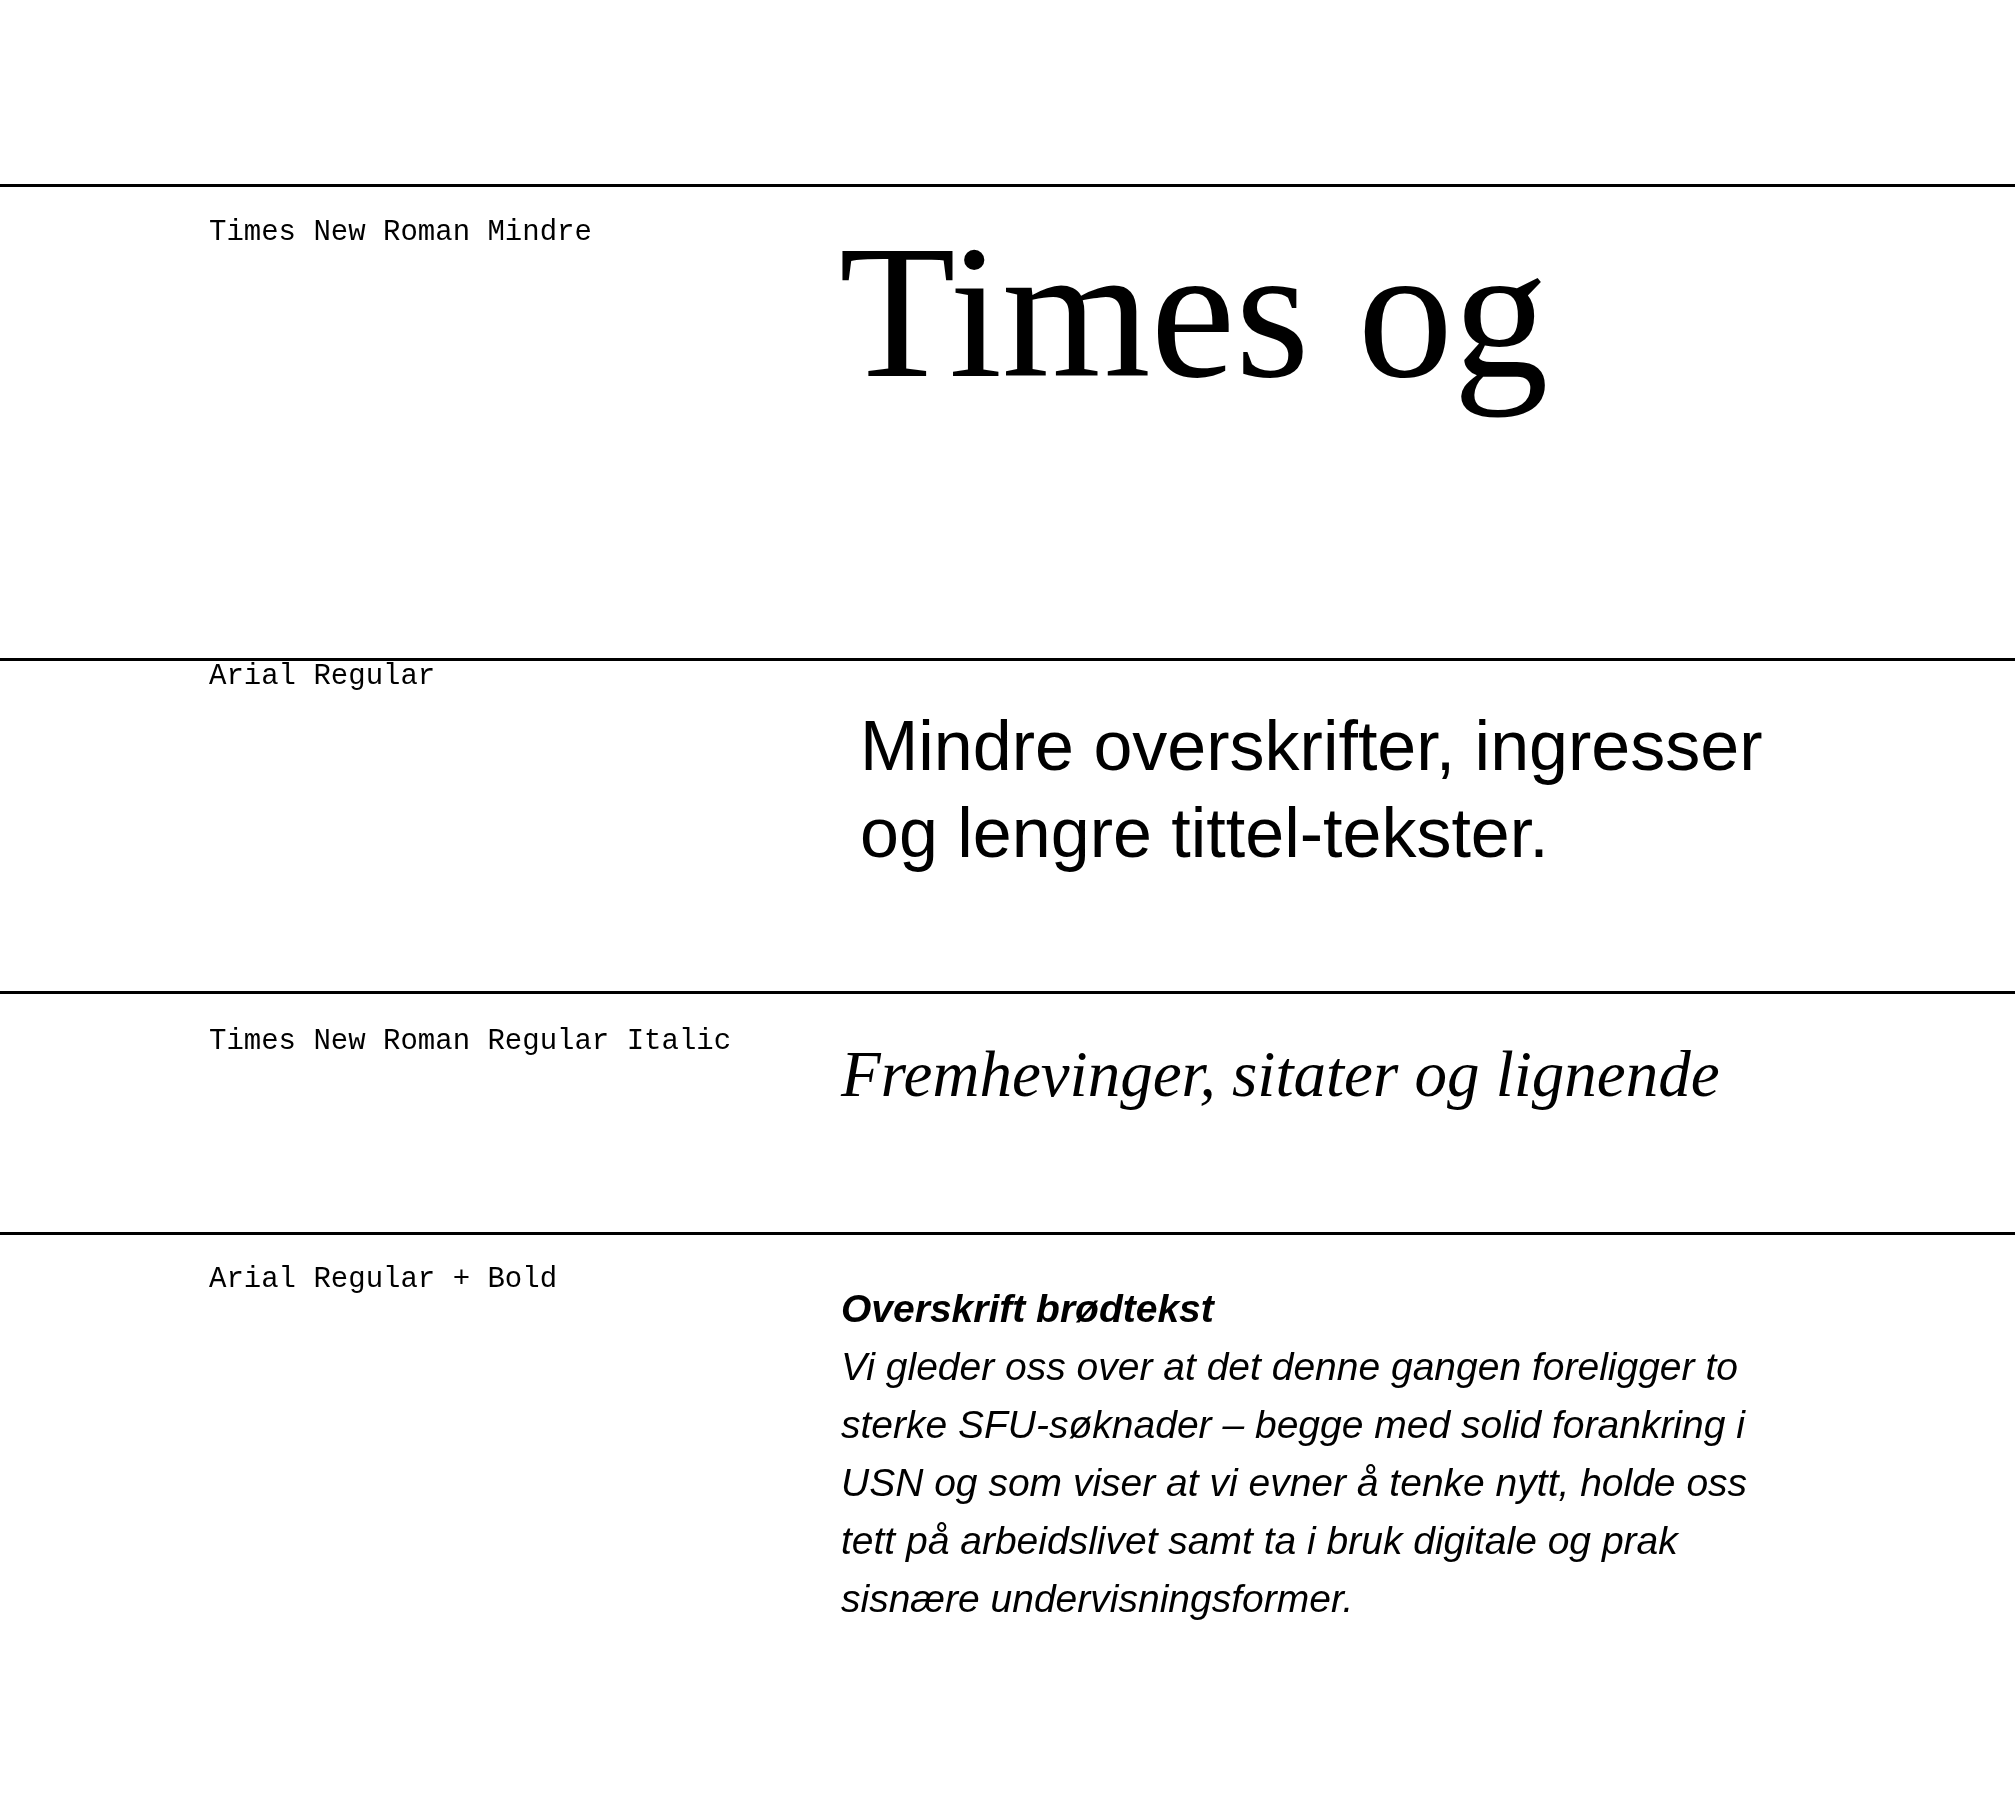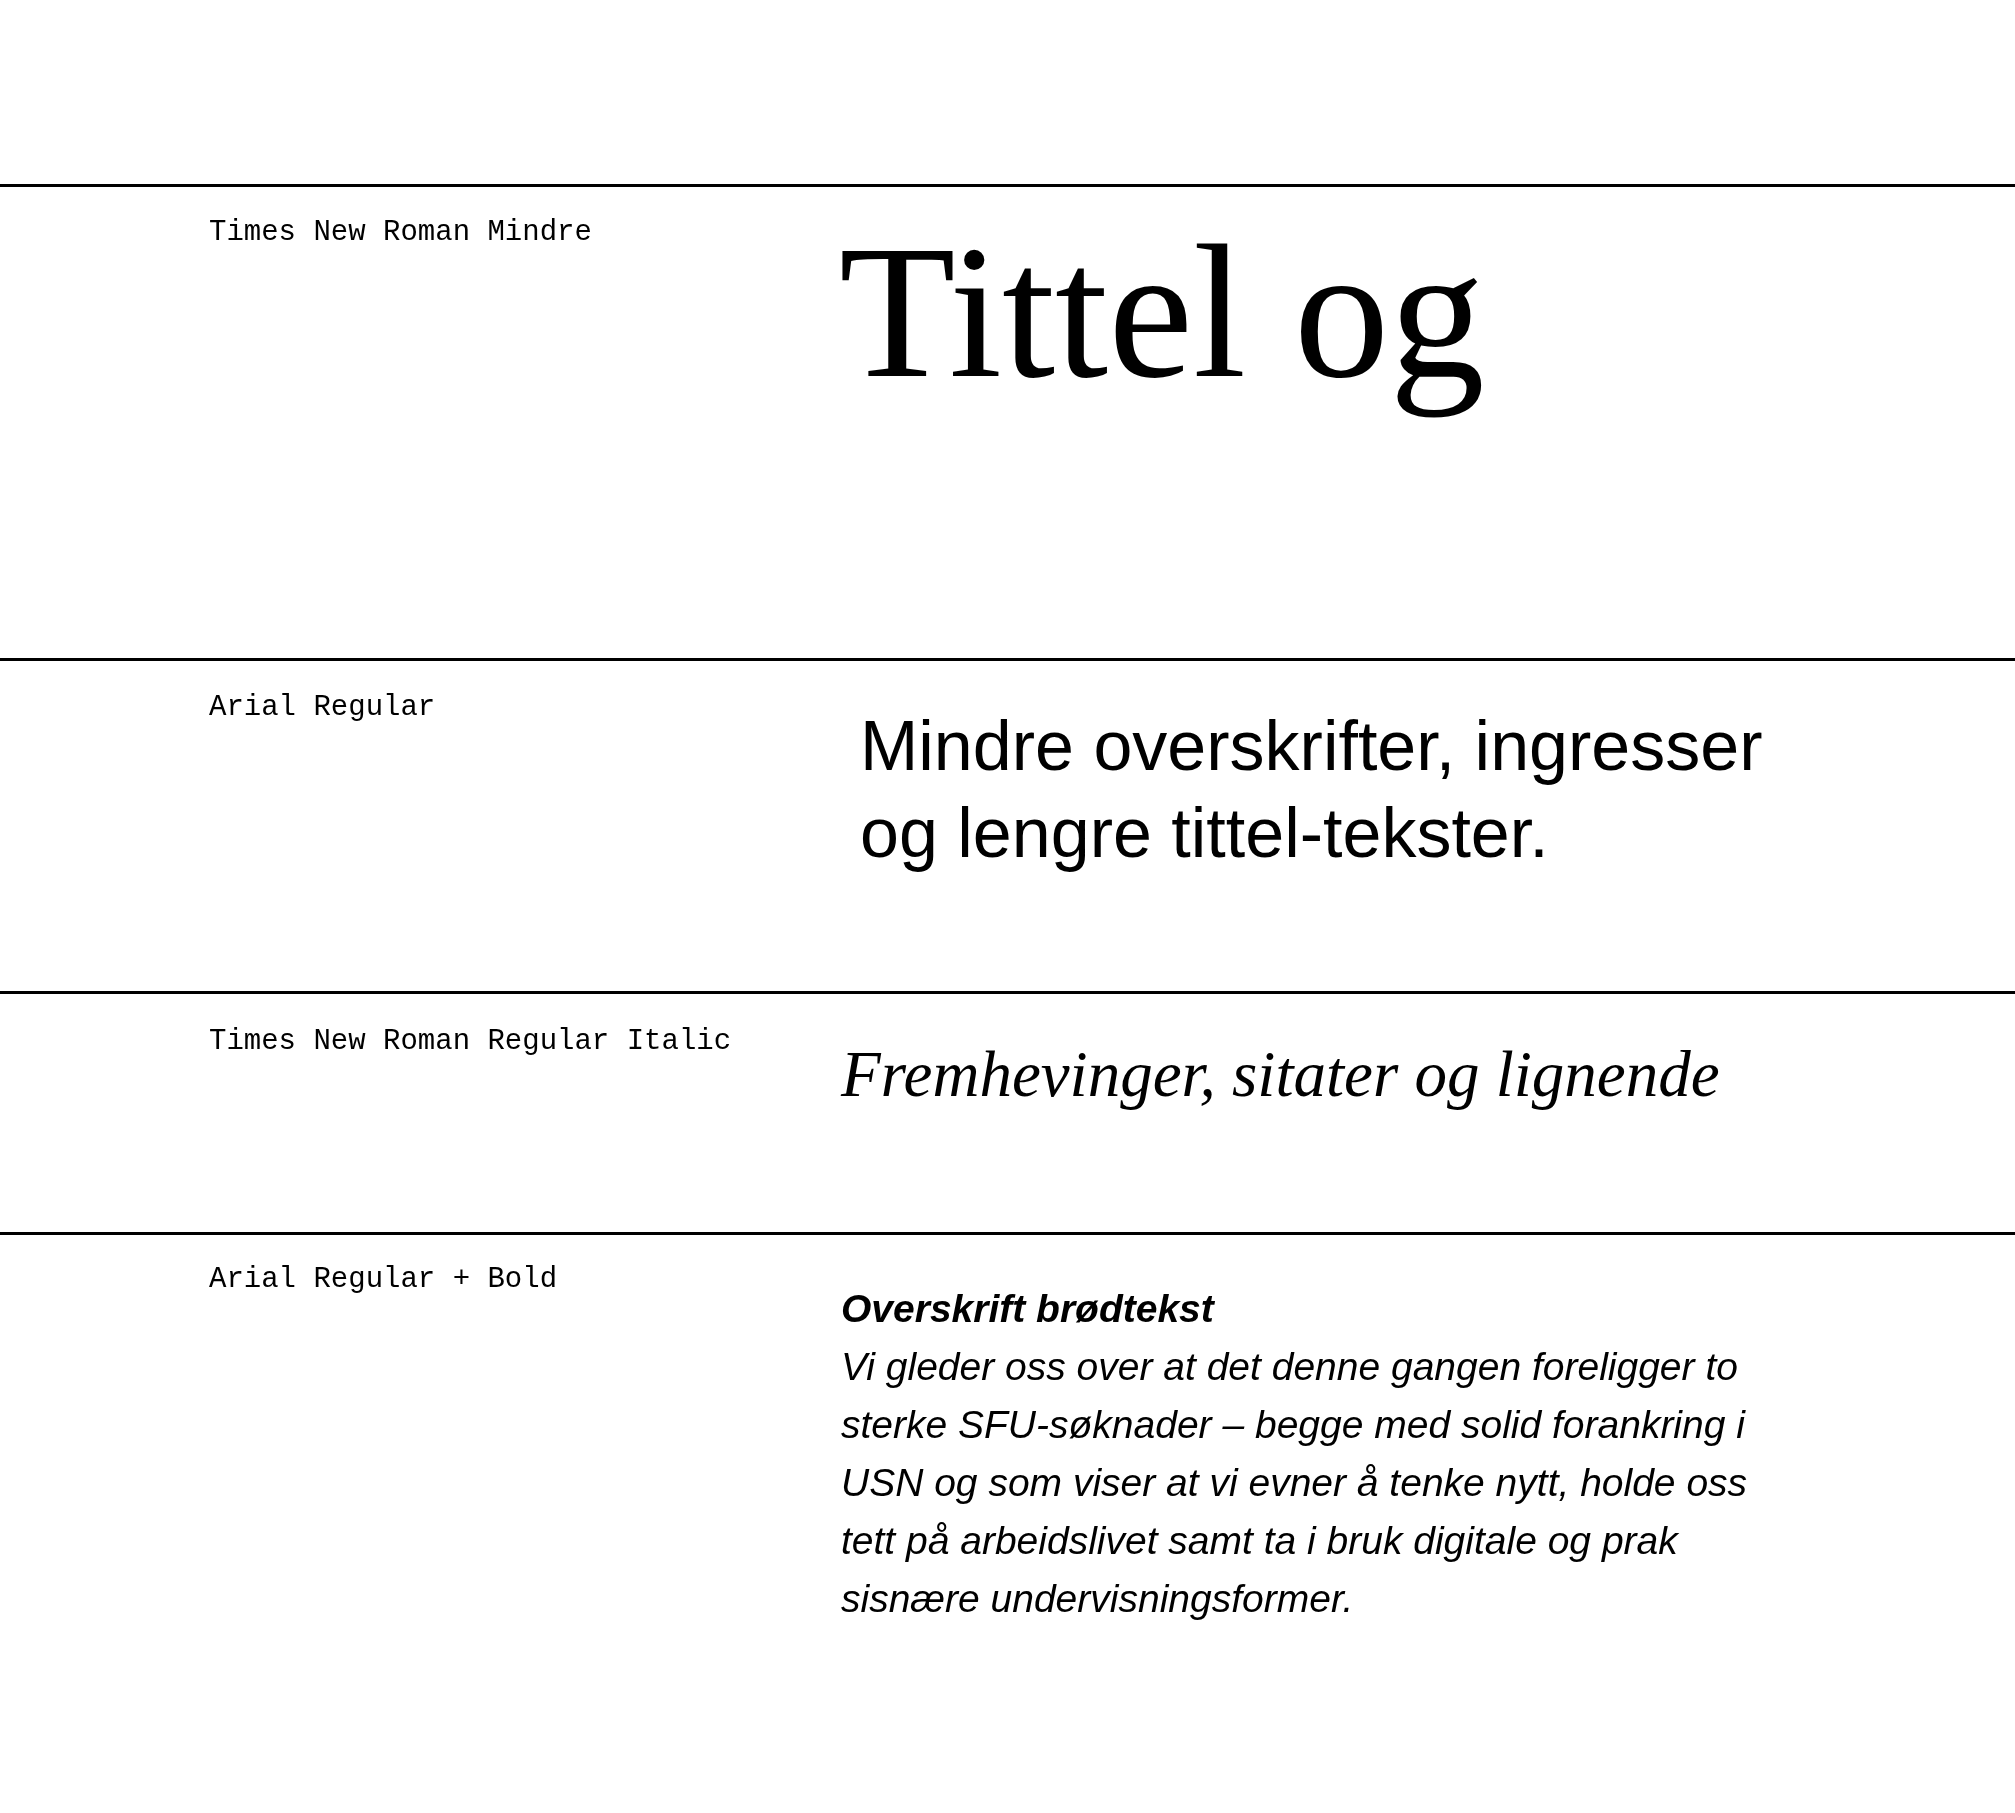--- a/index.html
+++ b/index.html
@@ -30,21 +30,21 @@
   .font-label {
     position: absolute;
     left: 209px;
     font-family: "Liberation Mono", "DejaVu Sans Mono", monospace;
     font-size: 29px;
     line-height: 29px;
     white-space: nowrap;
     color: #000000;
   }
   #label-1 { top: 218px; }
-  #label-2 { top: 693px; }
+  #label-2 { top: 662px; }
   #label-3 { top: 1027px; }
   #label-4 { top: 1265px; }
 
   .line { display: block; white-space: nowrap; }
 
   #title-sample {
     position: absolute;
     left: 839px;
     top: 208px;
     font-family: "Liberation Serif", "DejaVu Serif", serif;
@@ -87,21 +87,21 @@
 <main>
 
   <div class="rule" id="rule-1"></div>
   <div class="rule" id="rule-2"></div>
   <div class="rule" id="rule-3"></div>
   <div class="rule" id="rule-4"></div>
 
   <span class="font-label" id="label-1">Times New Roman Mindre</span>
 
   <div id="title-sample">
-    <span class="line">Tittel og</span>
+    <span class="line">Times og</span>
   </div>
 
   <span class="font-label" id="label-2">Arial Regular</span>
 
   <div id="subheading-sample">
     <span class="line">Mindre overskrifter, ingresser</span>
     <span class="line">og lengre tittel-tekster.</span>
   </div>
 
   <span class="font-label" id="label-3">Times New Roman Regular Italic</span>

